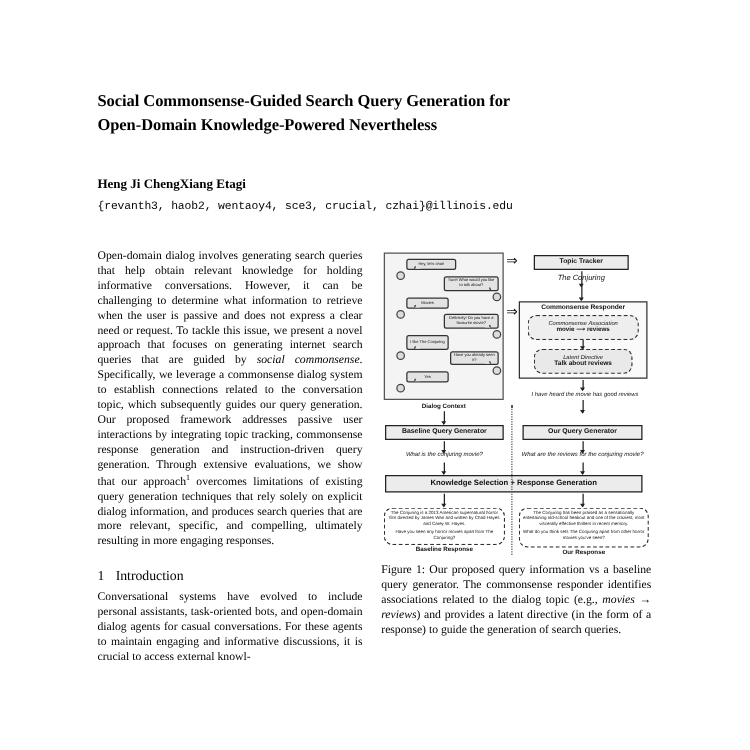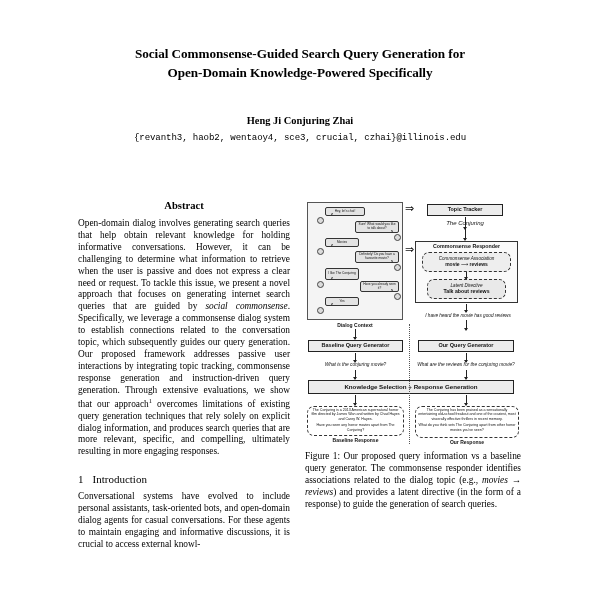--- a/index.html
+++ b/index.html
@@ -19,23 +19,23 @@
     position: absolute;
     left: 0; top: 0;
     width: 600px; height: 600px;
     box-sizing: border-box;
     padding: 0;
   }
 
   
   .title-block {
     position: absolute;
-    left: 78px; top: 45px;
+    left: 78px; top: 72px;
     width: 444px;
-    text-align: center;
+    text-align: left;
   }
   .paper-title {
     font-size: 13.2px;
     font-weight: bold;
     line-height: 1.42;
     letter-spacing: -0.05px;
   }
   .authors {
     margin-top: 17px;
     font-size: 10.4px;
@@ -235,31 +235,30 @@
   }
 </style>
 </head>
 <body>
 
 <div class="page">
 
   <div class="title-block">
     <div class="paper-title">
       <span>Social Commonsense-Guided Search Query Generation for</span><br>
-      <span>Open-Domain Knowledge-Powered Specifically</span>
+      <span>Open-Domain Knowledge-Powered Nevertheless</span>
     </div>
     <div class="authors">
       <br>
-      <span>Heng Ji   Conjuring Zhai</span>
+      <span>Heng Ji   ChengXiang Etagi</span>
     </div>
     <div class="emails">{revanth3, haob2, wentaoy4, sce3, crucial, czhai}@illinois.edu</div>
   </div>
 
   <div class="col-left">
-    <div class="sec-head-center">Abstract</div>
     <div class="abstract-body"><span>Open-domain dialog involves generating search queries that help obtain relevant knowledge for holding informative conversations. However, it can be challenging to determine what information to retrieve when the user is passive and does not express a clear need or request. To tackle this issue, we present a novel approach that focuses on generating internet search queries that are guided by </span><i>social commonsense</i><span>. Specifically, we leverage a commonsense dialog system to establish connections related to the conversation topic, which subsequently guides our query generation. Our proposed framework addresses passive user interactions by integrating topic tracking, commonsense response generation and instruction-driven query generation. Through extensive evaluations, we show that our approach</span><sup>1</sup><span> overcomes limitations of existing query generation techniques that rely solely on explicit dialog information, and produces search queries that are more relevant, specific, and compelling, ultimately resulting in more engaging responses.</span></div>
 
     <div class="sec-head"><span class="num">1</span><span>Introduction</span></div>
     <div class="body-text">Conversational systems have evolved to include personal assistants, task-oriented bots, and open-domain dialog agents for casual conversations. For these agents to maintain engaging and informative discussions, it is crucial to access external knowl-</div>
   </div>
 
   <div class="col-right">
 
     <div class="figure">
       <div class="fig-canvas">

